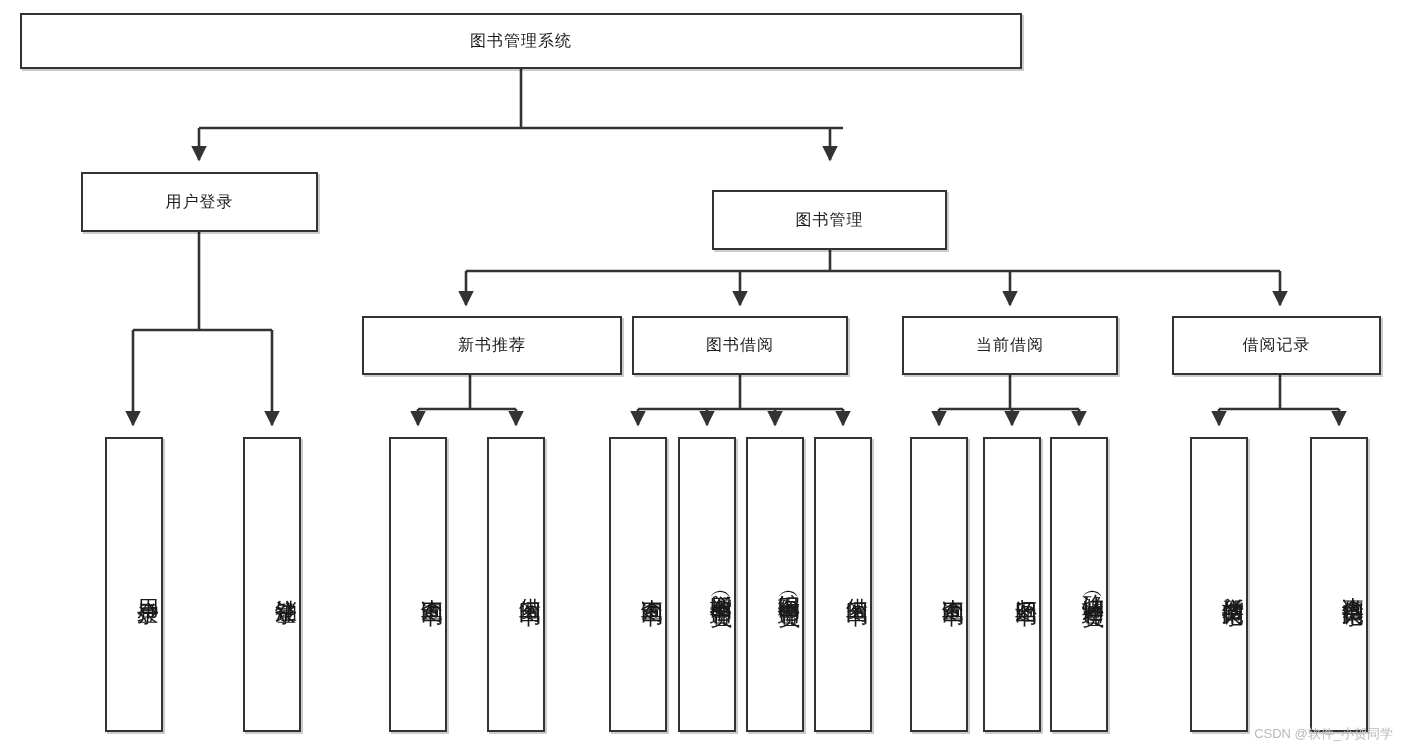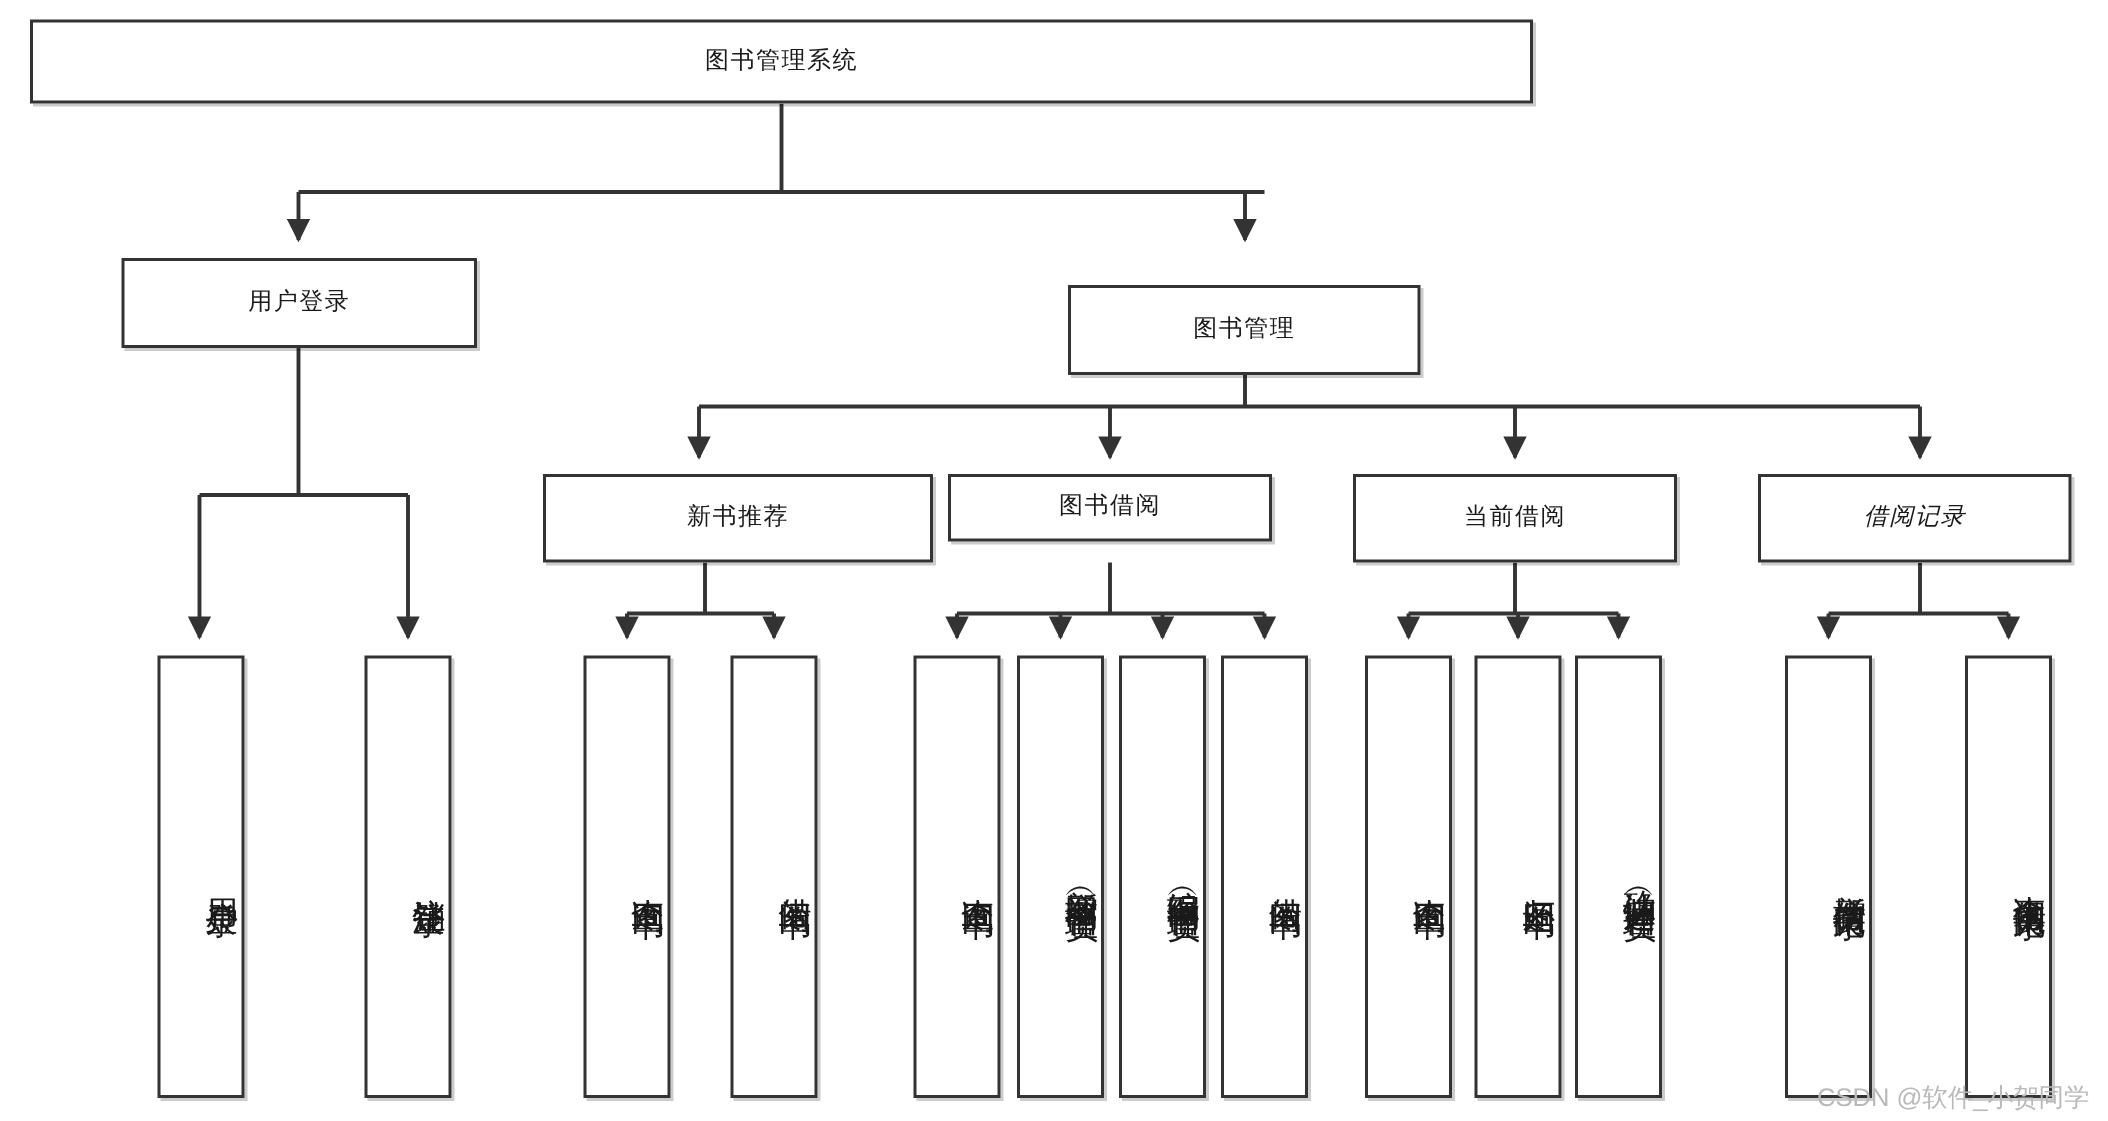--- a/index.html
+++ b/index.html
@@ -57,21 +57,21 @@
     top: 0;
     width: 1405px;
     height: 747px;
     pointer-events: none;
   }
   
   #watermark {
     position: absolute;
     right: 12px;
     bottom: 4px;
-    font-size: 17px;
+    font-size: 13px;
     color: #b9b9b9;
     white-space: nowrap;
     font-family: "Liberation Sans", "DejaVu Sans", sans-serif;
   }
 </style>
 </head>
 <body>
 
 <div id="diagram-root">
 
@@ -131,27 +131,27 @@
       </div>
       <div class="node horiz" style="left: 81px; top: 172px; width: 237px; height: 60px;">
         <span class="hlabel">用户登录</span>
       </div>
       <div class="node horiz" style="left: 712px; top: 172px; width: 235px; height: 60px; margin-top: 18px;">
         <span class="hlabel">图书管理</span>
       </div>
       <div class="node horiz" style="left: 362px; top: 316px; width: 260px; height: 59px;">
         <span class="hlabel">新书推荐</span>
       </div>
-      <div class="node horiz" style="left: 632px; top: 316px; width: 216px; height: 45px;">
+      <div class="node horiz" style="left: 632px; top: 316px; width: 216px; height: 59px;">
         <span class="hlabel">图书借阅</span>
       </div>
       <div class="node horiz" style="left: 902px; top: 316px; width: 216px; height: 59px;">
         <span class="hlabel">当前借阅</span>
       </div>
-      <div class="node horiz" style="left: 1172px; top: 316px; width: 209px; height: 59px; font-style: italic;">
+      <div class="node horiz" style="left: 1172px; top: 316px; width: 209px; height: 59px;">
         <span class="hlabel">借阅记录</span>
       </div>
       <div class="node vert" style="left: 105px; top: 437px; width: 58px; height: 295px;">
         <span class="vlabel">用户登录</span>
       </div>
       <div class="node vert" style="left: 243px; top: 437px; width: 58px; height: 295px;">
         <span class="vlabel">注销登录</span>
       </div>
       <div class="node vert" style="left: 389px; top: 437px; width: 58px; height: 295px;">
         <span class="vlabel">查询图书</span>

